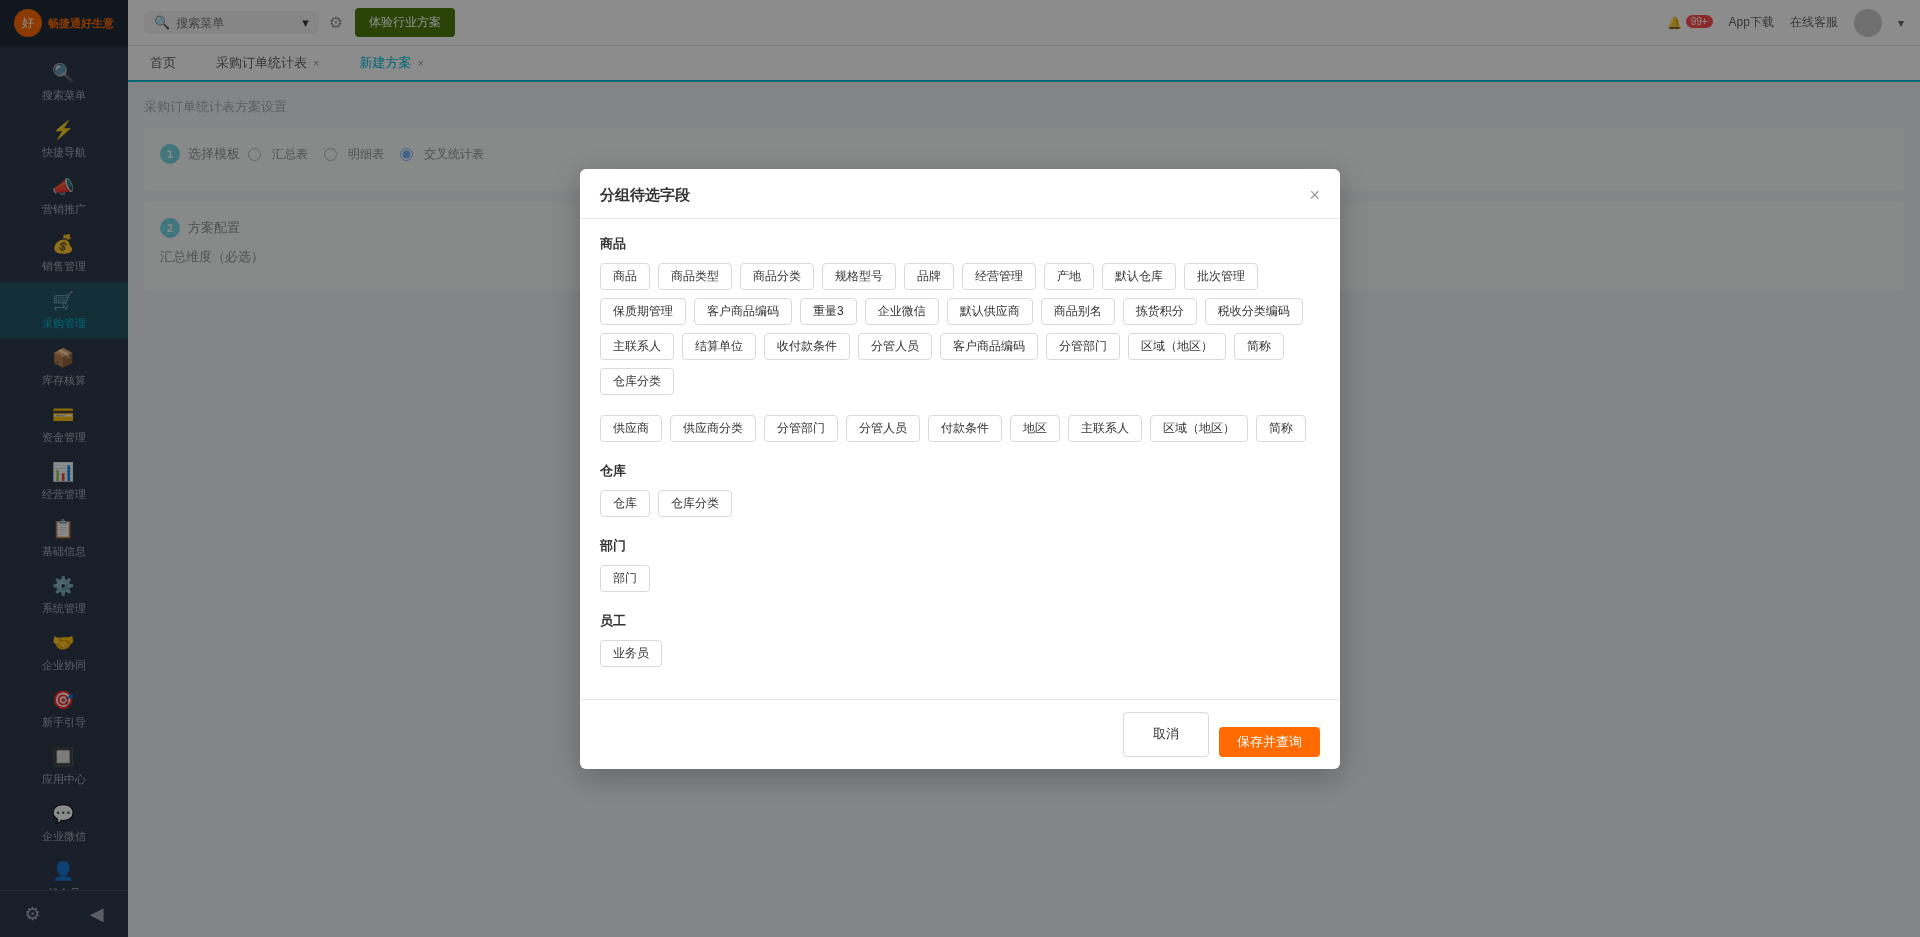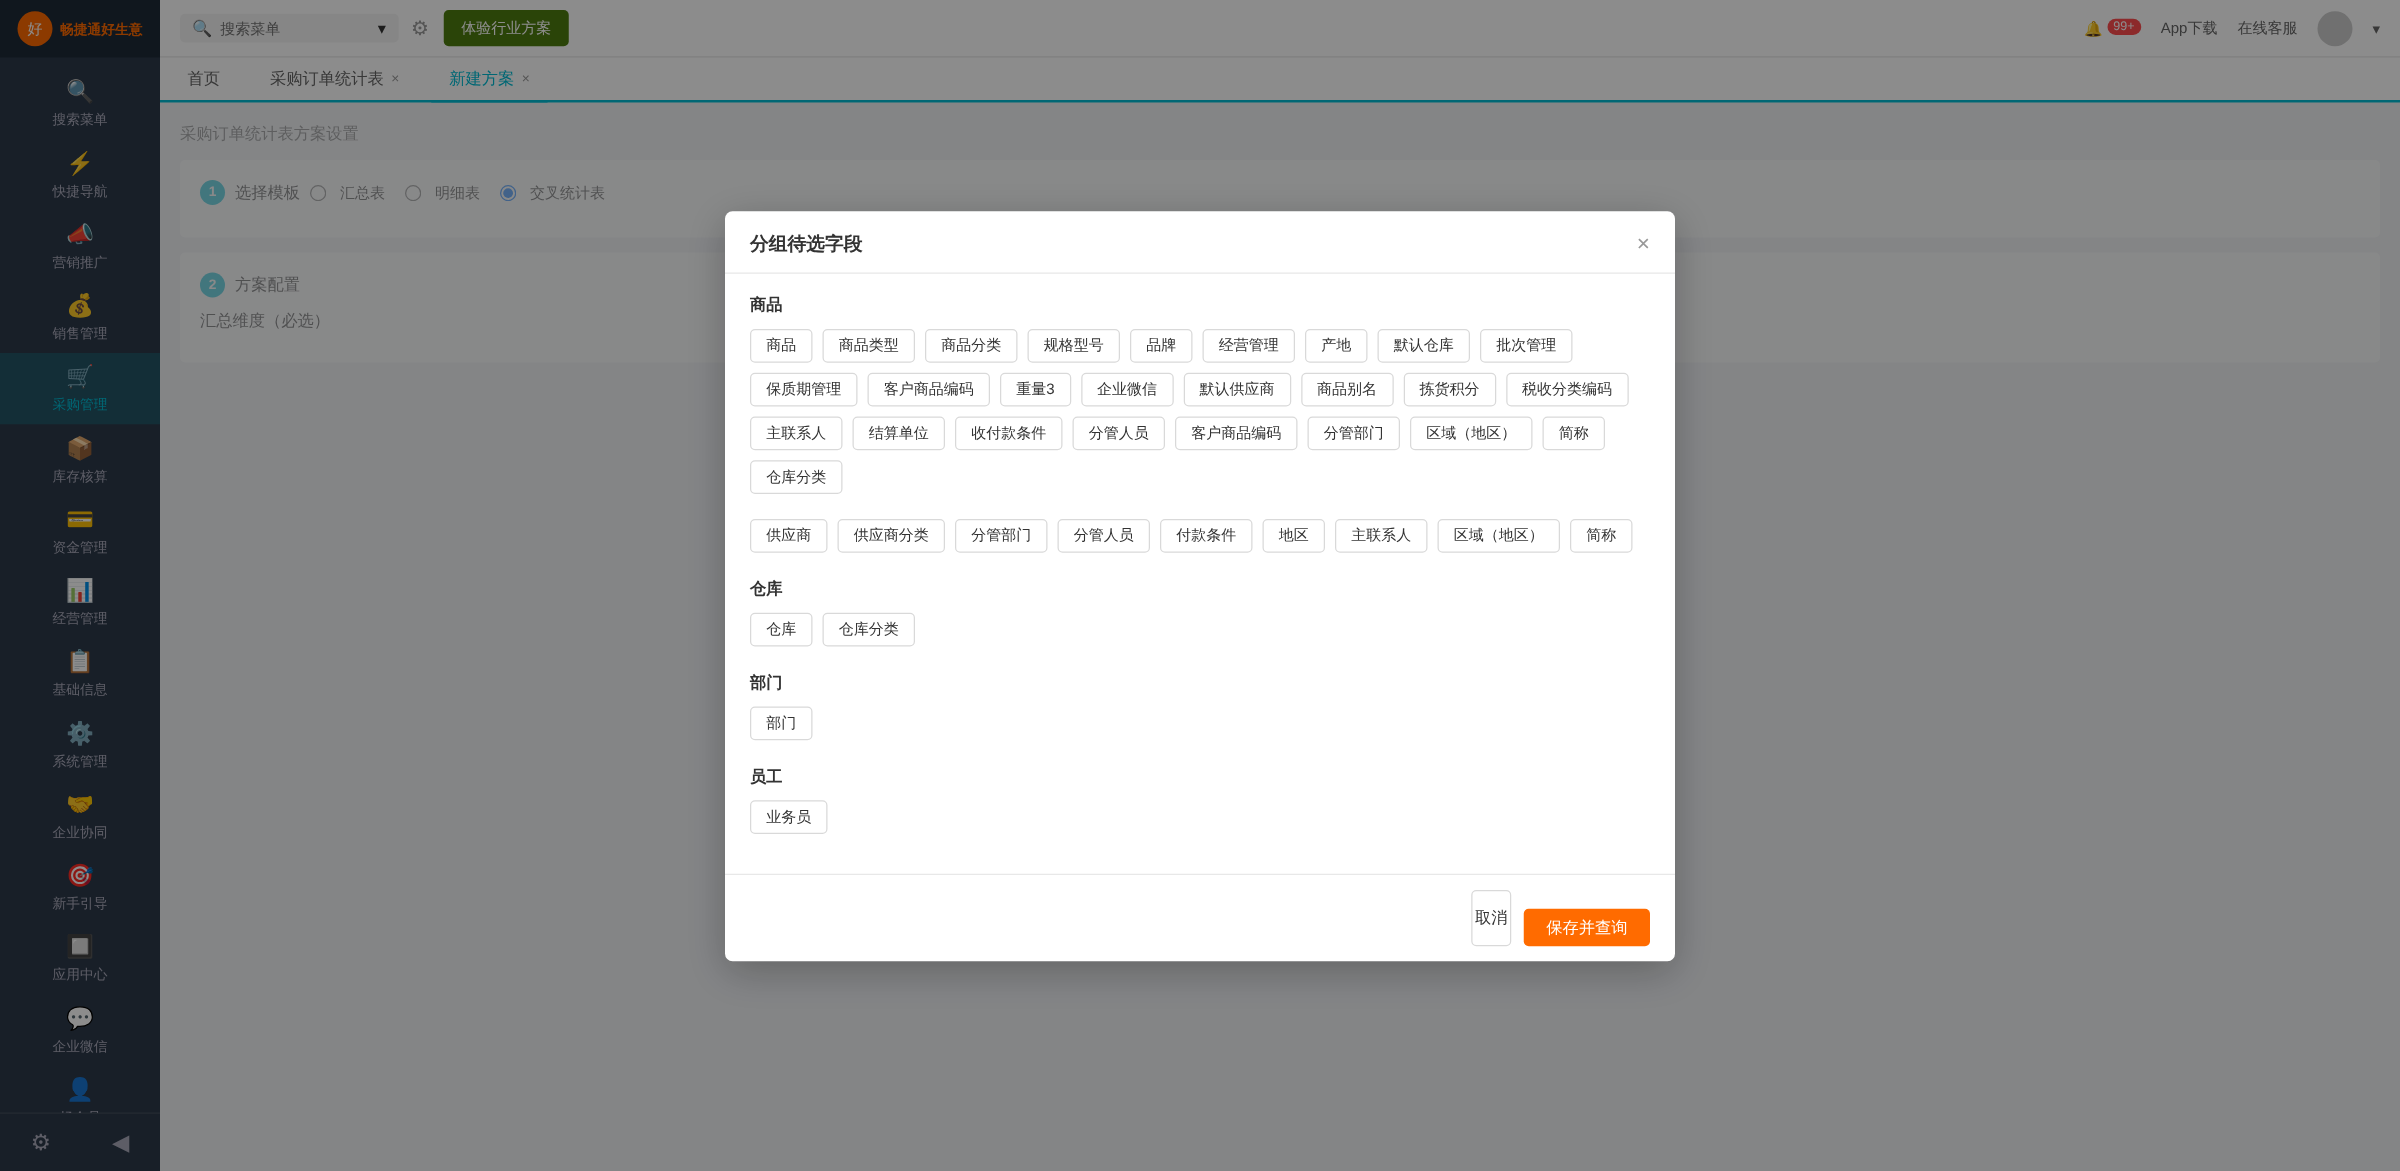--- a/index.html
+++ b/index.html
@@ -129,21 +129,21 @@
       padding: 4px 12px; font-size: 12px; color: #333;
       cursor: pointer; background: #fff;
       white-space: nowrap;
     }
 
     
     .modal-body::-webkit-scrollbar { width: 6px; }
     .modal-body::-webkit-scrollbar-track { background: #f1f1f1; }
     .modal-body::-webkit-scrollbar-thumb { background: #ccc; border-radius: 3px; }
 
-    .btn-cancel { border: 1px solid #d9d9d9; background: #fff; padding: 6px 2px; border-radius: 4px; cursor: pointer; font-size: 13px; color: #333; }
+    .btn-cancel { border: 1px solid #d9d9d9; background: #fff; padding: 6px 29px; border-radius: 4px; cursor: pointer; font-size: 13px; color: #333; }
     .btn-primary { background: #ff6b00; color: #fff; border: none; padding: 6px 18px; border-radius: 4px; cursor: pointer; font-size: 13px; margin-top: 15px; }
 
     
     .bg-content { opacity: 0.5; pointer-events: none; }
     .step-section { background: #fff; border-radius: 4px; padding: 16px; margin-bottom: 12px; }
     .step-label { display: flex; align-items: center; gap: 8px; font-size: 13px; margin-bottom: 10px; }
     .step-num { background: #00bcd4; color: #fff; border-radius: 50%; width: 20px; height: 20px; display: flex; align-items: center; justify-content: center; font-size: 11px; font-weight: bold; }
     .radio-group { display: flex; gap: 16px; align-items: center; }
     .radio-item { display: flex; align-items: center; gap: 11px; font-size: 12px; cursor: pointer; }
   </style>

